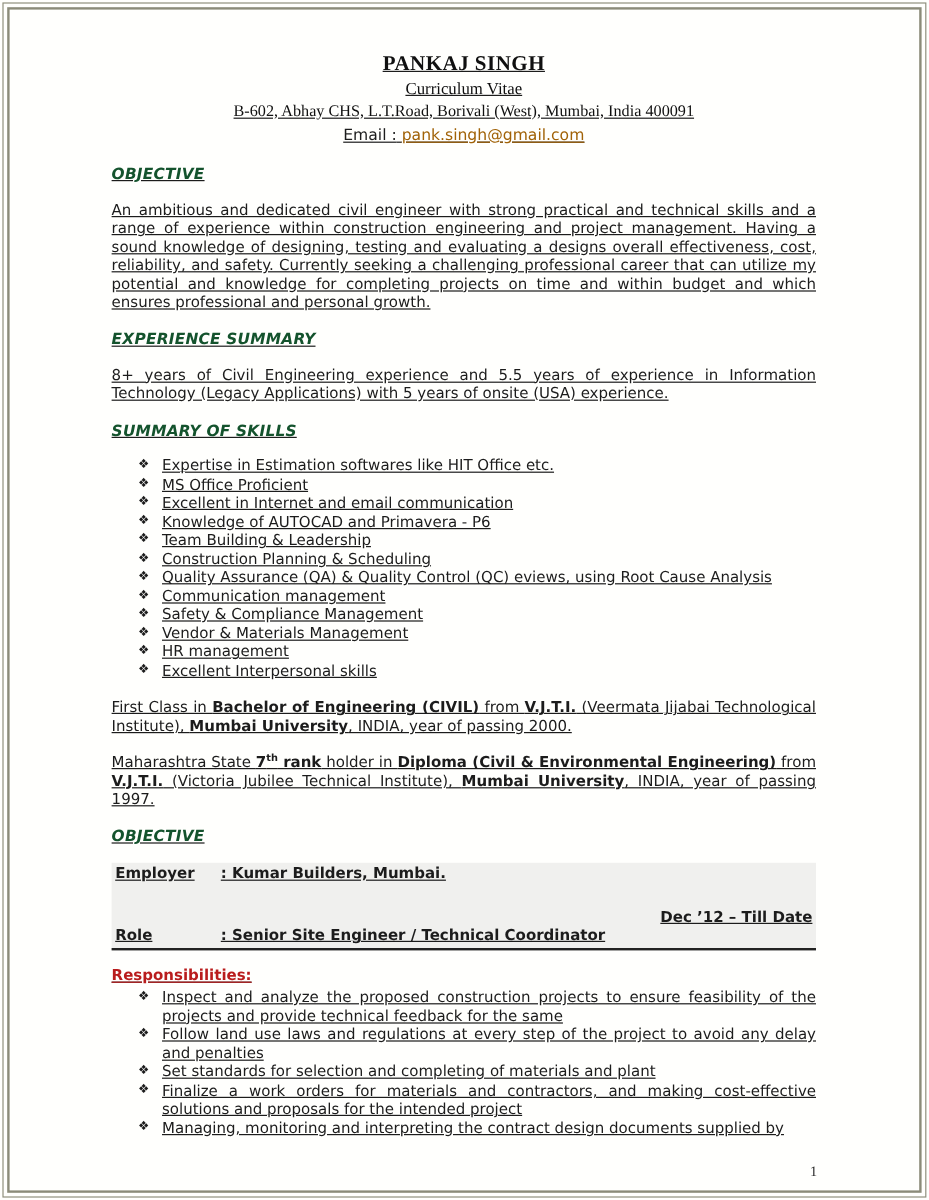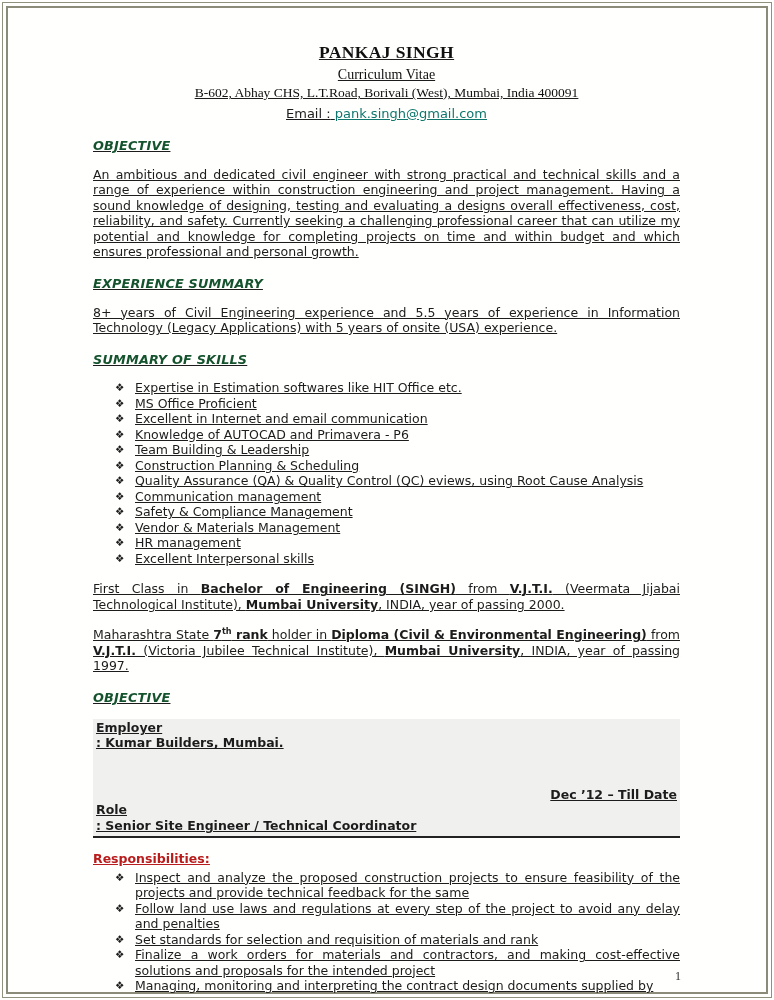--- a/index.html
+++ b/index.html
@@ -16,42 +16,42 @@
     position:absolute; left:93px; top:42px; width:587px;
     font-size:12.5px; line-height:1.24; color:#1c1c1c;text-decoration:underline;
   }
 
   
   .doc-header { text-align:center; font-family:"Liberation Serif", serif; color:#101010; }
   .name     { font-size:17.5px; font-weight:bold; letter-spacing:.4px; }
   .cv-line  { font-size:14px; margin-top:2px; }
   .addr-line{ font-size:13.5px; margin-top:2px; }
   .email-line { font-family:"DejaVu Sans", sans-serif; font-size:13px; margin-top:4px; color:#1c1c1c; }
-  .email-link { color:#0f766e; text-decoration:underline; cursor:pointer;text-align:center; }
+  .email-link { color:#a16207; text-decoration:underline; cursor:pointer;text-align:center; }
 
   
   .sec {
     font-size:12.8px; font-weight:bold; font-style:italic;
     color:#14532d; margin:16px 0 13px; letter-spacing:.2px;
   }
   .body-p { margin:0 0 15px; text-align:justify; }
   .b { font-weight:bold; }
   sup { font-size:.65em; line-height:0; }
 
   
   ul.blist { list-style:none; margin:0 0 15px; padding:0; }
   .bullet-item { position:relative; padding-left:42px; text-align:justify; }
   .bullet { position:absolute; left:22px; top:1px; font-size:10.5px; color:#1c1c1c; }
 
   
   .job-block {
     background:#f0f0ee; border-bottom:2px solid #222;
     font-weight:bold; padding:1px 3px 3px; margin:0 0 13px;
   }
-  .job-row  { display:flex;flex-direction:column; }
+  .job-row  { display:flex; }
   .job-label{ width:88px; flex-shrink:0; }
   .job-dates{ margin-left:auto; white-space:nowrap;margin-top:36px; }
 
   .resp-title {
     font-size:12.5px; font-weight:bold; text-decoration:underline;
     margin:0 0 3px; color:#b91c1c;
   }
   .resp-list .bullet-item { margin:0; }
 
   .page-number {
@@ -142,21 +142,21 @@
           <span class="bullet">❖</span>
           <span class="bullet-text">HR management</span>
         </li>
 
         <li class="bullet-item">
           <span class="bullet">❖</span>
           <span class="bullet-text">Excellent Interpersonal skills</span>
         </li>
       </ul>
 
-    <p class="body-p"><span>First Class in </span><span class="b">Bachelor of Engineering (SINGH)</span><span> from </span><span class="b">V.J.T.I.</span><span> (Veermata Jijabai Technological Institute), </span><span class="b">Mumbai University</span><span>, INDIA, year of passing 2000.</span></p>
+    <p class="body-p"><span>First Class in </span><span class="b">Bachelor of Engineering (CIVIL)</span><span> from </span><span class="b">V.J.T.I.</span><span> (Veermata Jijabai Technological Institute), </span><span class="b">Mumbai University</span><span>, INDIA, year of passing 2000.</span></p>
     <p class="body-p"><span>Maharashtra State </span><span class="b">7</span><sup class="b">th</sup><span class="b"> rank</span><span> holder in </span><span class="b">Diploma (Civil &amp; Environmental Engineering)</span><span> from </span><span class="b">V.J.T.I.</span><span> (Victoria Jubilee Technical Institute), </span><span class="b">Mumbai University</span><span>, INDIA, year of passing 1997.</span></p>
 
     <h2 class="sec">OBJECTIVE</h2>
 
     <div class="job-block">
       <div class="job-row">
         <span class="job-label">Employer</span>
         <span class="job-value">: Kumar Builders, Mumbai.</span>
         <span class="job-dates">Dec ’12 – Till Date</span>
       </div>
@@ -174,21 +174,21 @@
           <span class="bullet-text">Inspect and analyze the proposed construction projects to ensure feasibility of the projects and provide technical feedback for the same</span>
         </li>
 
         <li class="bullet-item">
           <span class="bullet">❖</span>
           <span class="bullet-text">Follow land use laws and regulations at every step of the project to avoid any delay and penalties</span>
         </li>
 
         <li class="bullet-item">
           <span class="bullet">❖</span>
-          <span class="bullet-text">Set standards for selection and requisition of materials and rank</span>
+          <span class="bullet-text">Set standards for selection and completing of materials and plant</span>
         </li>
 
         <li class="bullet-item">
           <span class="bullet">❖</span>
           <span class="bullet-text">Finalize a work orders for materials and contractors, and making cost-effective solutions and proposals for the intended project</span>
         </li>
 
         <li class="bullet-item">
           <span class="bullet">❖</span>
           <span class="bullet-text">Managing, monitoring and interpreting the contract design documents supplied by</span>

